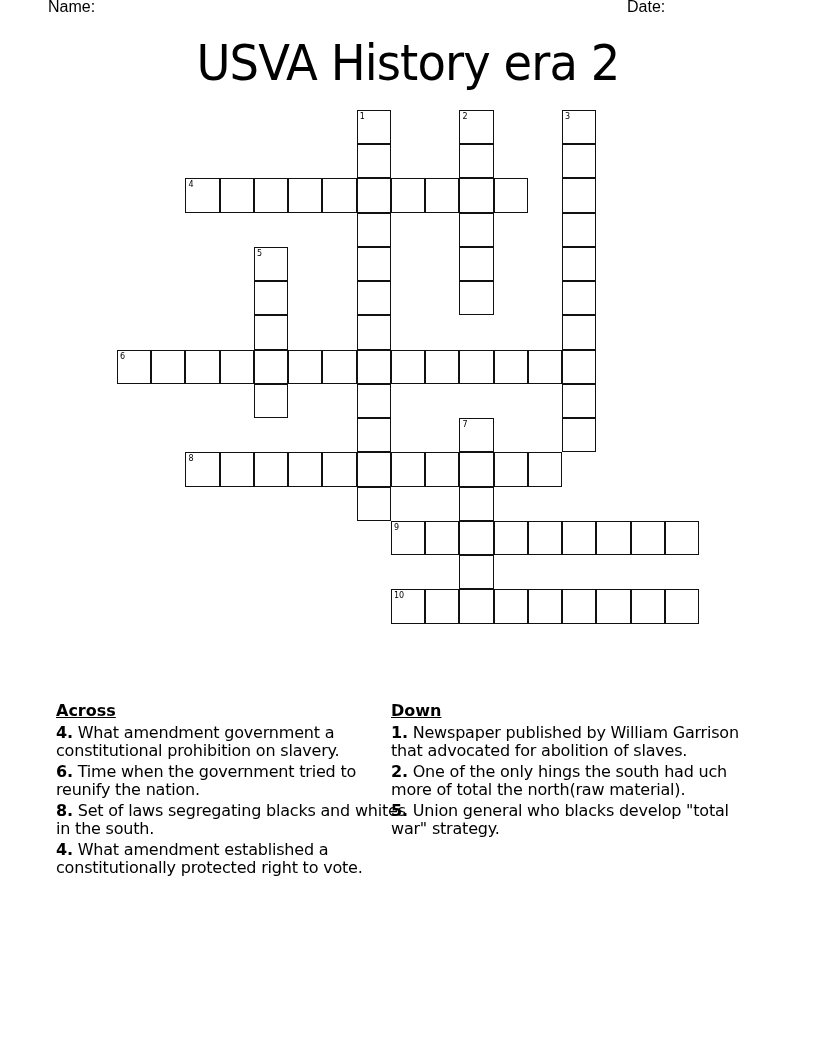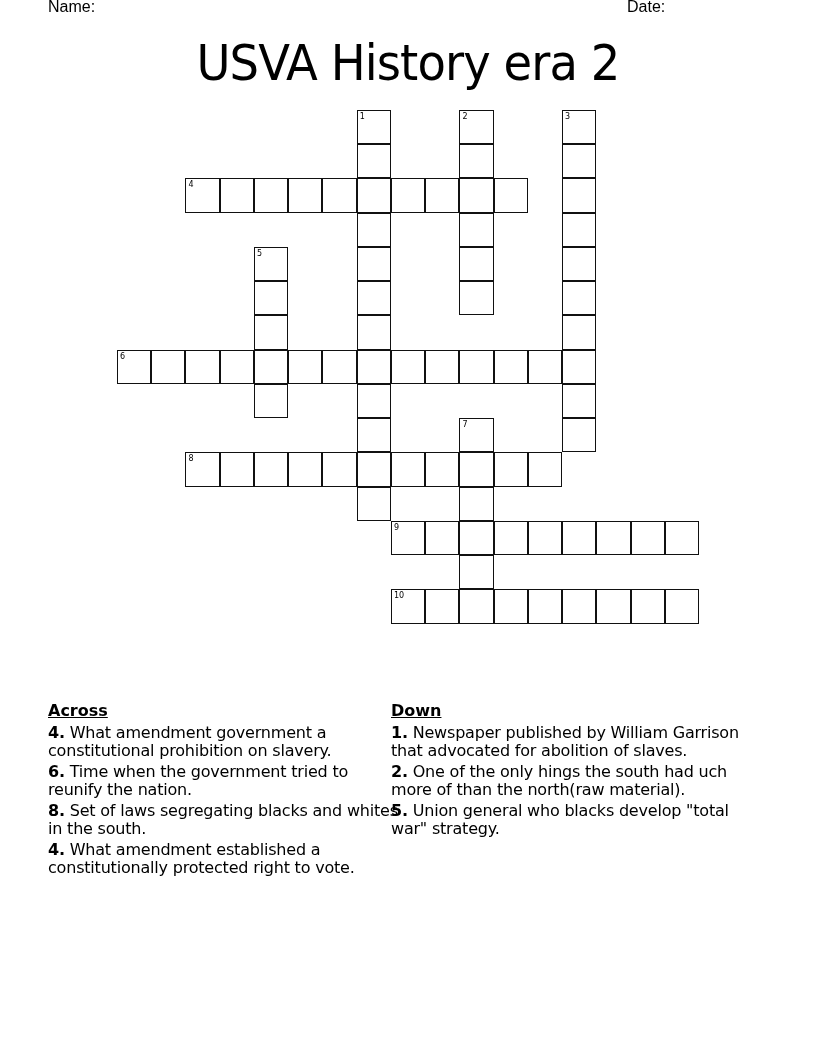--- a/index.html
+++ b/index.html
@@ -68,21 +68,21 @@
     }
 
     .clues {
       position: absolute;
       top: 700px;
       font-family: "DejaVu Sans", sans-serif;
       font-size: 16px;
       line-height: 18px;
       color: #000;
     }
-    #clues-across { left: 48px; width: 350px; }
+    #clues-across { left: 56px; width: 350px; }
     #clues-down { left: 391px; width: 370px; }
     .clues h3 {
       margin: 2px 0 4px 0;
       font-size: 16px;
       font-weight: bold;
       text-decoration: underline;
       line-height: 18px;
     }
     .clue {
       margin: 0 0 3px 0;
@@ -214,15 +214,15 @@
   <h3>Across</h3>
   <div class="clue"><span class="cnum">4.</span> <span>What amendment government a constitutional prohibition on slavery.</span></div>
   <div class="clue"><span class="cnum">6.</span> <span>Time when the government tried to reunify the nation.</span></div>
   <div class="clue"><span class="cnum">8.</span> <span>Set of laws segregating blacks and whites in the south.</span></div>
   <div class="clue"><span class="cnum">4.</span> <span>What amendment established a constitutionally protected right to vote.</span></div>
 </div>
 
 <div id="clues-down" class="clues">
   <h3>Down</h3>
   <div class="clue"><span class="cnum">1.</span> <span>Newspaper published by William Garrison that advocated for abolition of slaves.</span></div>
-  <div class="clue"><span class="cnum">2.</span> <span>One of the only hings the south had uch more of than the north(raw material).</span></div>
+  <div class="clue"><span class="cnum">2.</span> <span>One of the only hings the south had uch more of total the north(raw material).</span></div>
   <div class="clue"><span class="cnum">5.</span> <span>Union general who blacks develop "total war" strategy.</span></div>
 </div>
 
 </body></html>

